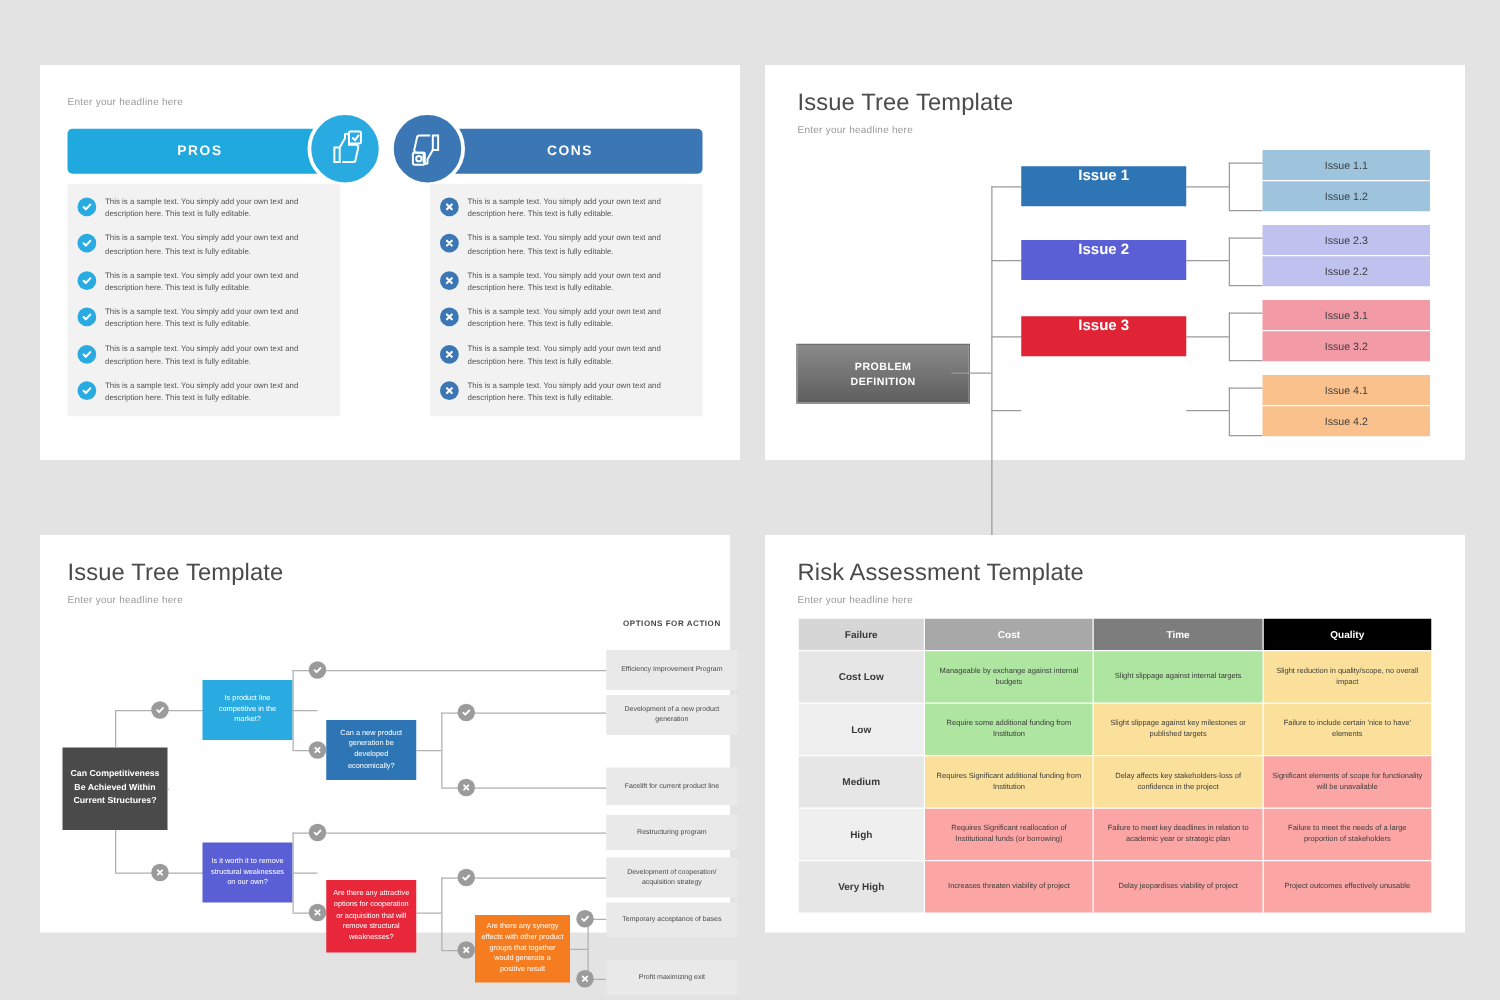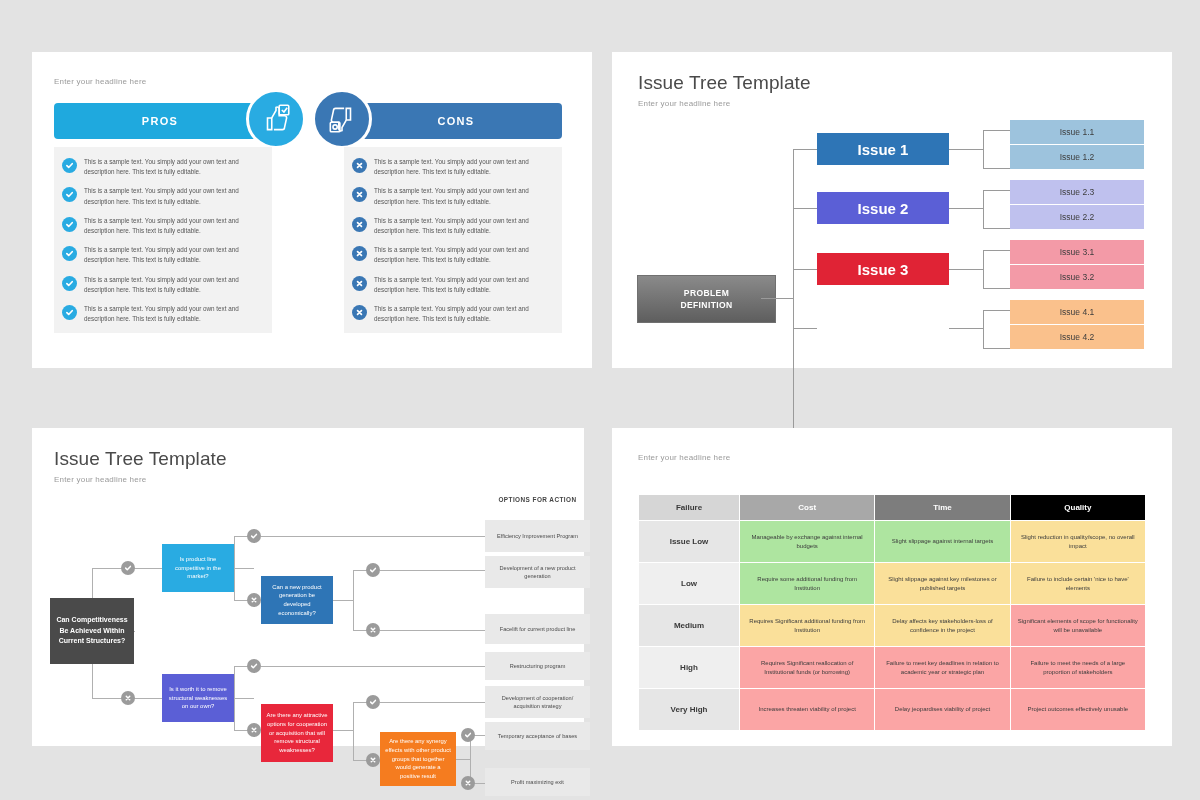--- a/index.html
+++ b/index.html
@@ -67,22 +67,22 @@
   .it-root {
     position: absolute; left: 25px; top: 155px; width: 139px; height: 48px;
     background: linear-gradient(180deg,#8a8a8a 0%,#5e5e5e 100%);
     border: 1px solid #707070;
     color: #fff; font-size: 8.5px; font-weight: bold; letter-spacing: .4px;
     display: flex; flex-direction: column; align-items: center; justify-content: center;
     line-height: 1.45; text-align: center;
   }
   .it-node {
     position: absolute; left: 205px; width: 132px; height: 32px;
-    color: #fff; font-size: 15px; font-weight: bold;
-    display: flex; align-items: center; justify-content: center;
+    color: #fff; font-size: 12px; font-weight: bold;
+    display: flex; justify-content: center;
   }
   .it-sub {
     position: absolute; left: 398px; width: 134px; height: 24px;
     color: #3d3d3d; font-size: 8.5px;
     display: flex; align-items: center; justify-content: center;
   }
   .it-line { position: absolute; background: #9a9a9a; }
 
   
   #slide-issue-tree-detail .hd { padding: 20px 0 0 22px; }
@@ -499,34 +499,35 @@
           <span>Temporary acceptance of bases</span>
         </div>
       <div class="td-opt" style="top:276px; height:28px;">
           <span>Profit maximizing exit</span>
         </div>
     </div>
   </div>
 
   <div class="slide" id="slide-risk">
     <div class="hd">
+      <div class="slide-title">Risk Assessment Template</div>
       <div class="slide-sub">Enter your headline here</div>
     </div>
     <table class="rk-table">
       <thead>
         <tr>
           <th class="c0">Failure</th>
           <th class="c1">Cost</th>
           <th class="c2">Time</th>
           <th class="c3">Quality</th>
         </tr>
       </thead>
       <tbody>
         <tr>
-          <td class="lvl">Issue Low</td>
+          <td class="lvl">Cost Low</td>
           <td class="g">Manageable by exchange against internal budgets</td>
           <td class="g">Slight slippage against internal targets</td>
           <td class="y">Slight reduction in quality/scope, no overall impact</td>
         </tr>
         <tr>
           <td class="lvl">Low</td>
           <td class="g">Require some additional funding from Institution</td>
           <td class="y">Slight slippage against key milestones or published targets</td>
           <td class="y">Failure to include certain 'nice to have' elements</td>
         </tr>

